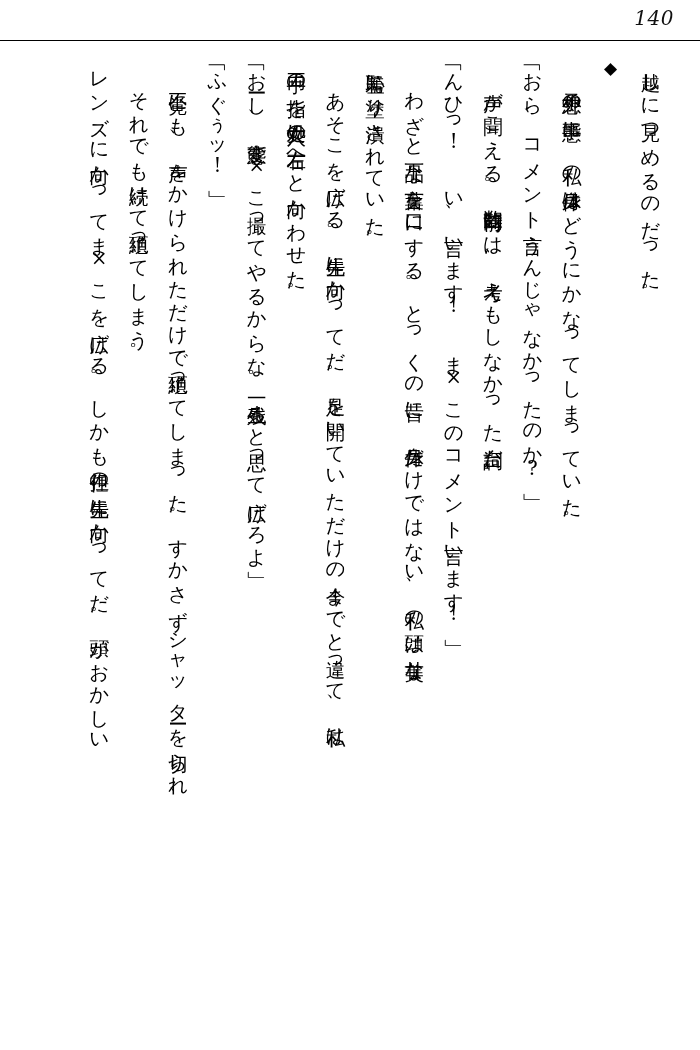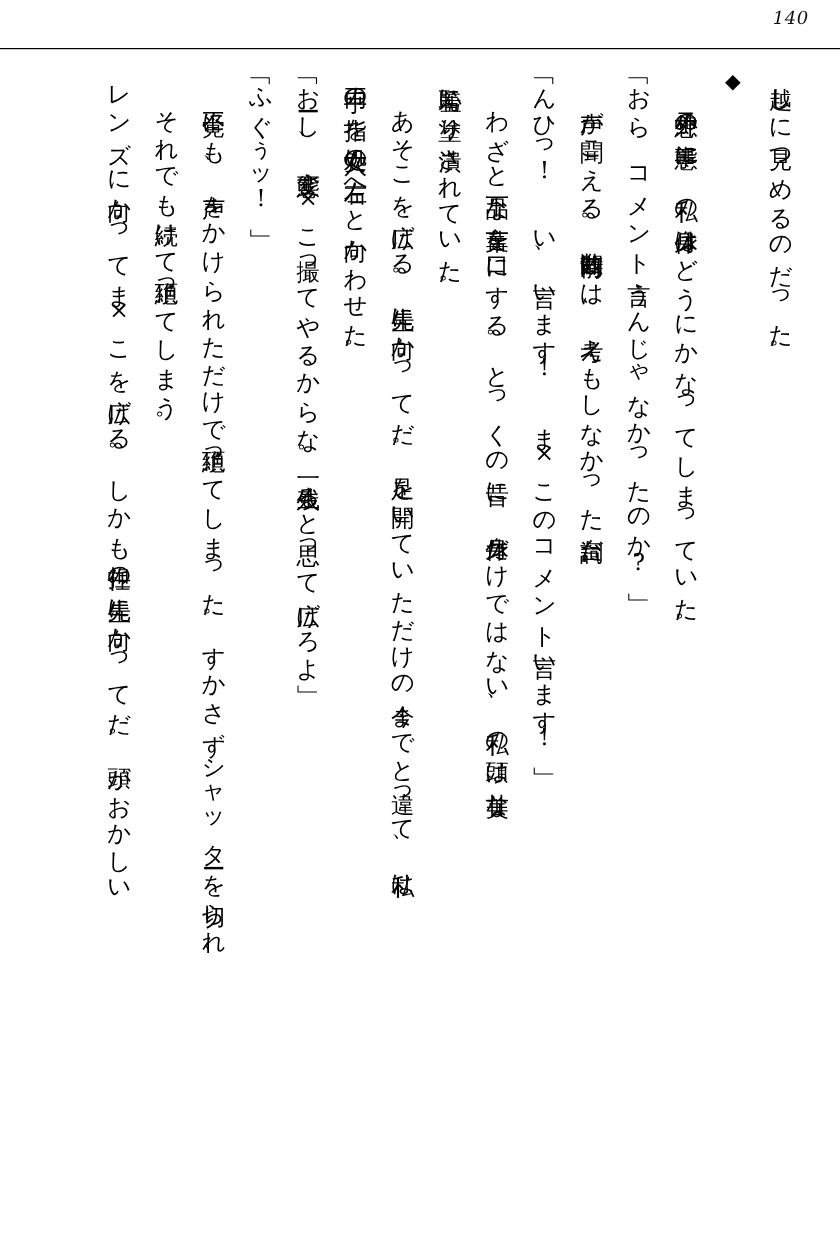--- a/index.html
+++ b/index.html
@@ -21,21 +21,21 @@
     width: 700px;
     height: 1050px;
     box-sizing: border-box;
   }
   .page-number {
     position: absolute;
     top: 6px;
     right: 26px;
     font-family: "DejaVu Serif", "Liberation Serif", serif;
     font-style: italic;
-    font-size: 15px;
+    font-size: 20px;
     letter-spacing: 0.5px;
     color: #111;
   }
   .rule-top {
     position: absolute;
     left: 0;
     top: 40px;
     width: 700px;
     height: 1px;
     background: #000;

